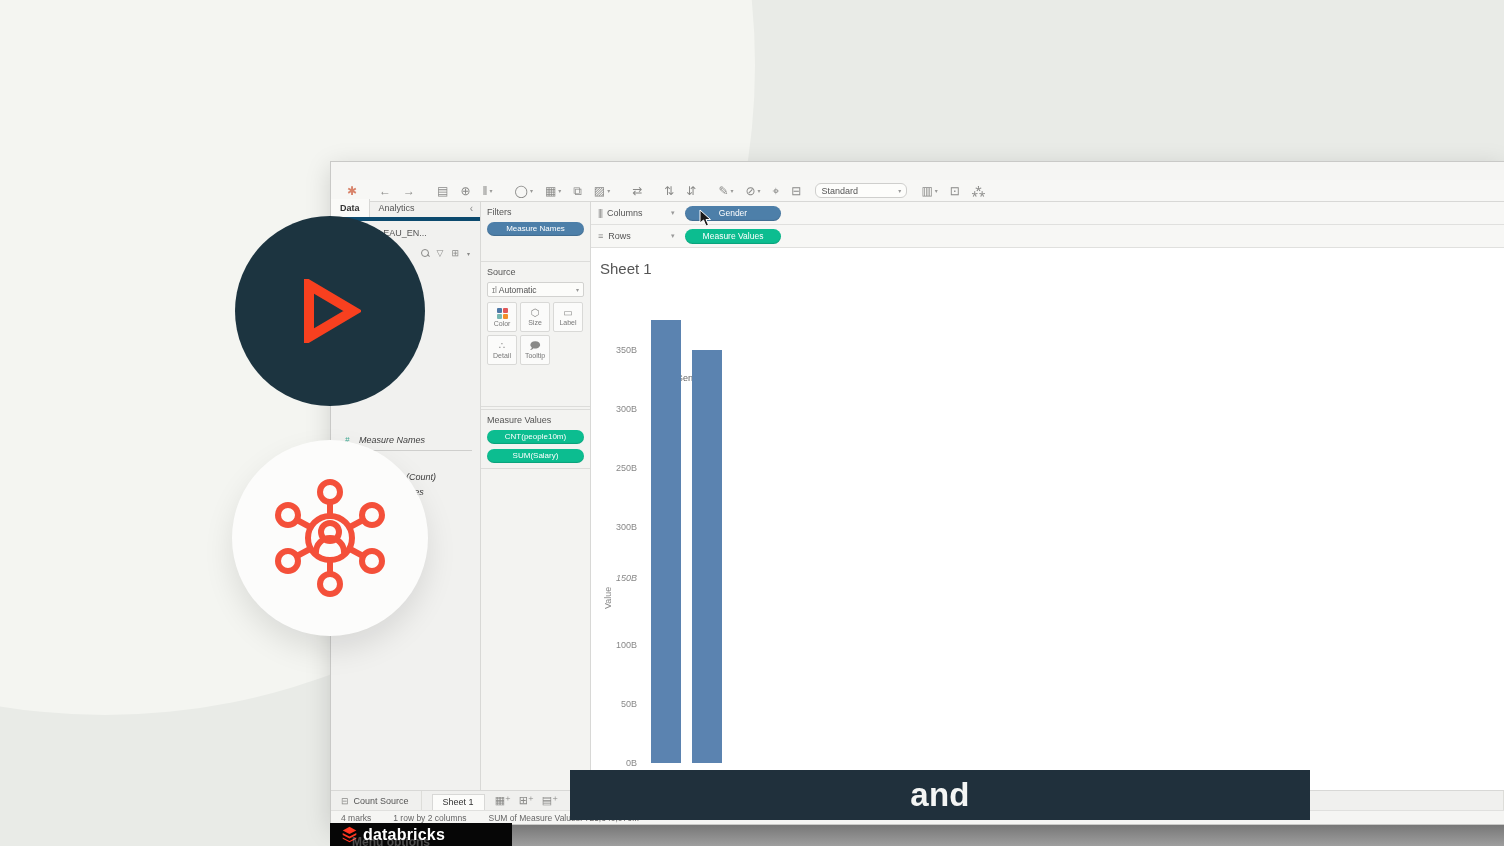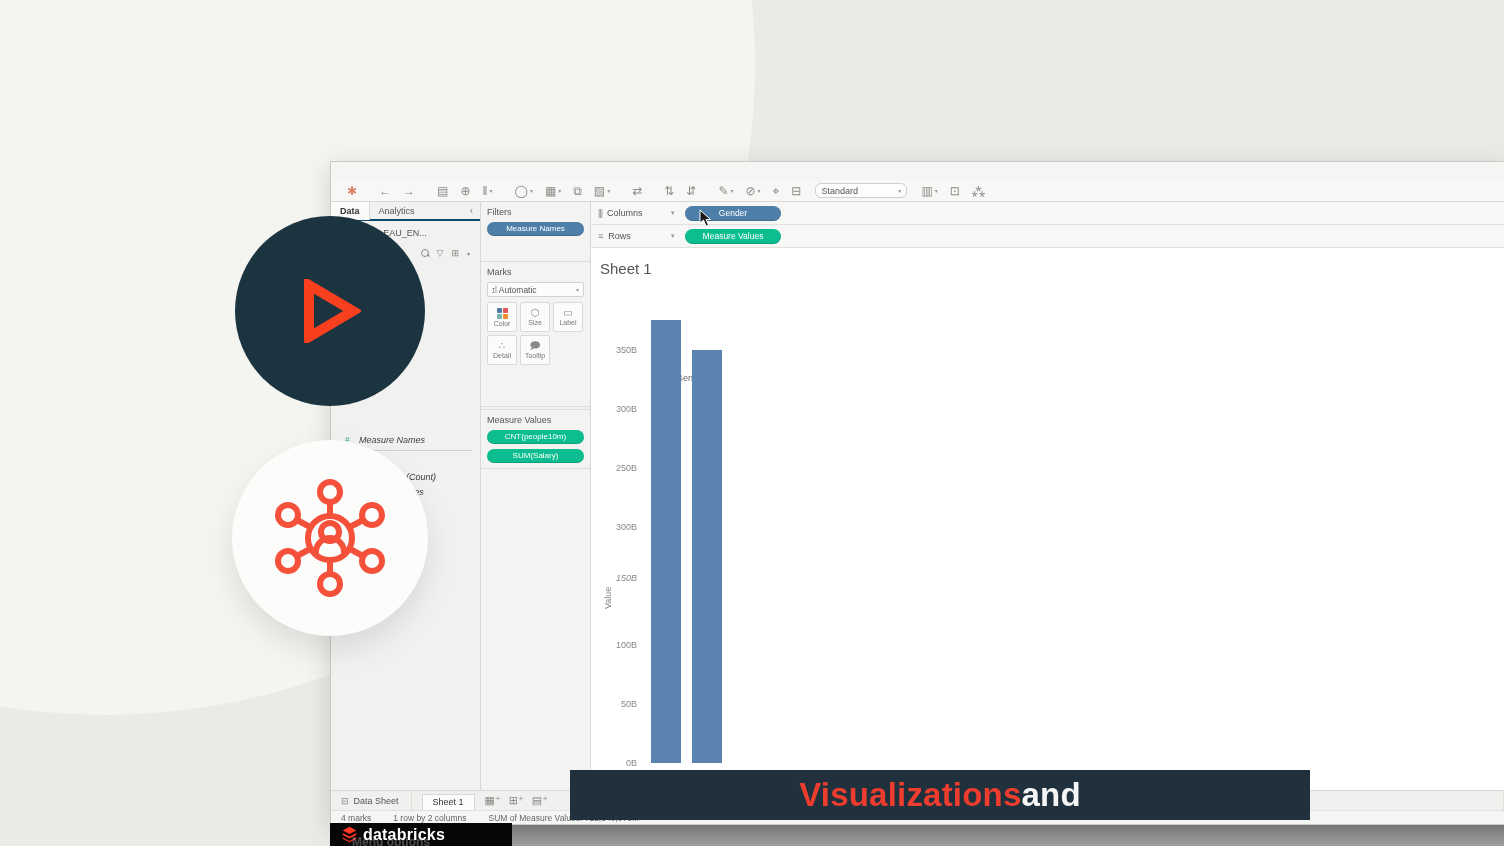--- a/index.html
+++ b/index.html
@@ -25,21 +25,21 @@
   .tb-btn .caret { font-size:6px; margin-left:2px; color:#9a9a98; }
   .tb-sep { width:10px; }
   .tb-logo { color:#d8836a; }
   .fit-select { display:inline-flex; align-items:center; justify-content:space-between;
     width:92px; height:15px; border:1px solid #cfcfcd; background:#fdfdfb; border-radius:6px;
     font-size:9px; color:#555; padding:0 5px; margin:0 8px; }
 
   
   .datapane { position:absolute; left:0; top:40px; width:150px; bottom:34px;
     background:#f1f1ef; border-right:1px solid #d8d8d6; }
-  .pane-tabs { display:flex; height:19px; border-bottom:2px solid #0c4a6e; align-items:flex-start; }
+  .pane-tabs { display:flex; height:19px; border-bottom:4px solid #0c4a6e; align-items:flex-end; }
   .pane-tab { padding:4px 9px; font-size:9px; color:#555; }
   .pane-tab.active { background:#fafaf8; font-weight:bold; color:#333; border-right:1px solid #d8d8d6; }
   .pane-collapse { margin-left:auto; padding:3px 7px; color:#888; font-size:10px; }
   .ds-name { padding:7px 6px 4px 14px; font-size:9px; color:#555; white-space:nowrap; overflow:hidden; }
   .search-row { display:flex; justify-content:flex-end; align-items:center; gap:8px;
     padding:6px 10px 4px 0; color:#8a8a88; }
   .mag { position:relative; width:8px; height:8px; }
   .mag::before { content:""; position:absolute; left:0; top:0; width:6px; height:6px;
     border:1px solid #8a8a88; border-radius:50%; }
   .mag::after { content:""; position:absolute; left:6px; top:6px; width:3px; height:1px;
@@ -203,21 +203,21 @@
       </div>
     </div>
   </div>
 
   <div class="shelfcol">
     <div class="card card-filters">
       <div class="card-title">Filters</div>
       <div class="pill dim">Measure Names</div>
     </div>
     <div class="card card-marks">
-      <div class="card-title">Marks</div>
+      <div class="card-title">Source</div>
       <div class="marks-dd">
         <span><span style="color:#8a8a88;">ɪ</span><span style="color:#8a8a88;">l</span> <span>Automatic</span></span>
         <span style="font-size:6px;color:#999;">▾</span>
       </div>
       <div class="marks-grid">
         <div class="mk-btn">
           <span class="color-dots">
             <span style="background:#4e79a7;"></span>
               <span style="background:#e15759;"></span>
             <span style="background:#76b7b2;"></span>
@@ -285,21 +285,21 @@
       <div id="bars">
           <div class="bar" style="left: 60px; top: 71px; height: 443px; background: rgb(91, 131, 176);"></div>
           <div class="bar" style="left: 101px; top: 101px; height: 413px; background: rgb(91, 131, 176);"></div>
         </div>
     </div>
   </div>
 
   <div class="sheettabs">
     <div class="dstab">
       <span style="color:#8a8a88;">⊟</span>
-      <span>Data Sheet</span>
+      <span>Count Source</span>
     </div>
     <div class="sheettab">Sheet 1</div>
     <div class="newsheet-icons">
       <span>▦⁺</span>
       <span>⊞⁺</span>
       <span>▤⁺</span>
     </div>
     <div style="margin-left:auto;height:100%;display:flex;">
       <span style="border-left:1px solid #ddddd9;height:100%;margin-left:440px;"></span>
       <span style="border-left:1px solid #ddddd9;height:100%;margin-left:260px;"></span>
@@ -337,21 +337,20 @@
     <circle cx="18" cy="83" r="10"></circle>
       <line x1="27" y1="78" x2="40" y2="71"></line>
     <circle cx="102" cy="83" r="10"></circle>
       <line x1="93" y1="78" x2="80" y2="71"></line>
     <circle cx="60" cy="106" r="10"></circle>
       <line x1="60" y1="96" x2="60" y2="82"></line>
   </svg>
 </div>
 
 <div class="caption">
-  <span class="seg-red">Visualizations</span>
   <span class="seg-white"> and </span>
 </div>
 
 <div class="player-strip"></div>
 
 <div class="brand-box">
   <svg width="17" height="17" viewBox="0 0 20 20">
     <path d="M10 1 L18 5.2 L10 9.4 L2 5.2 Z" fill="#ff3621"></path>
     <path d="M2 8.2 L10 12.4 L18 8.2 L18 10.6 L10 14.8 L2 10.6 Z" fill="#ff3621"></path>
     <path d="M2 13.4 L10 17.6 L18 13.4 L18 15 L10 19.2 L2 15 Z" fill="#ff3621"></path>

